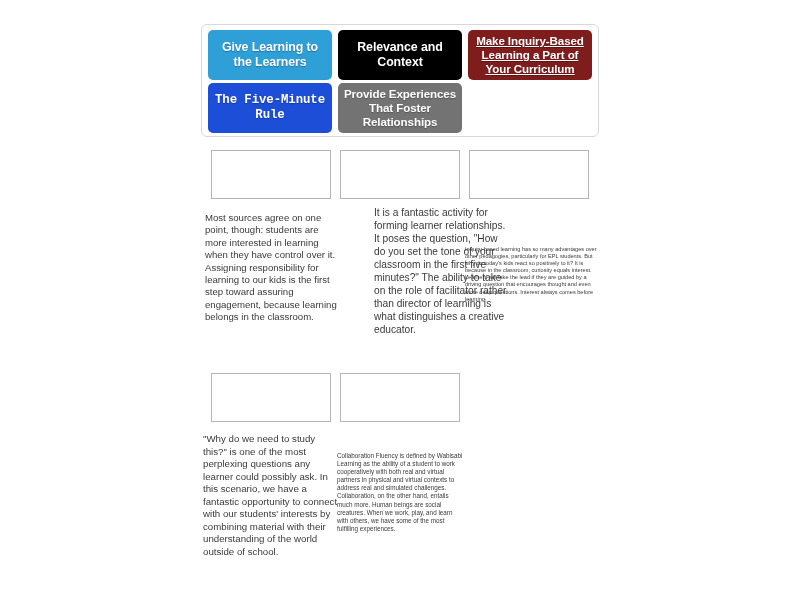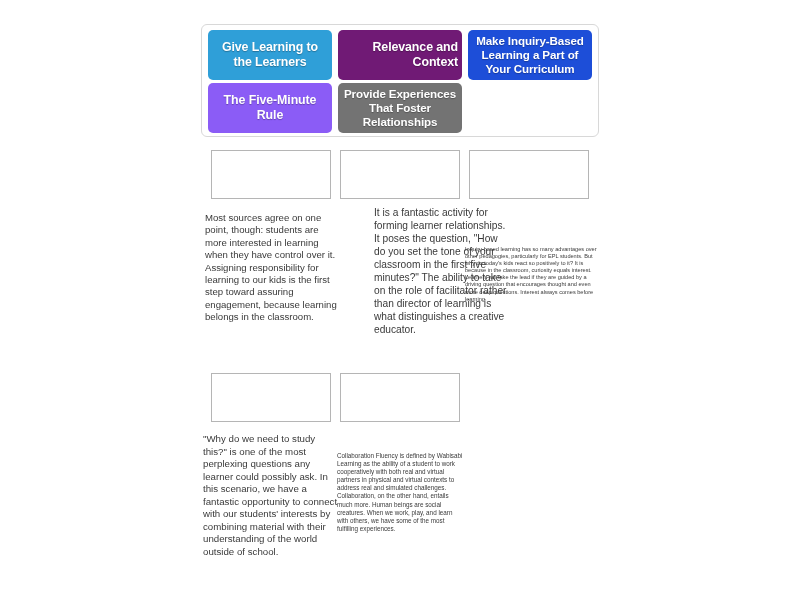--- a/index.html
+++ b/index.html
@@ -51,23 +51,23 @@
     font-weight: bold;
     font-size: 12.4px;
     line-height: 15px;
     letter-spacing: -0.1px;
     padding: 2px 4px;
     text-shadow: 0 1px 1px rgba(0,0,0,0.28);
     cursor: move;
     overflow: hidden;
   }
   .tile.blue    { background: #2f9fd8; }
-  .tile.red     { background: #701a75; text-align: right; }
-  .tile.orange  { background: #1d4ed8; }
-  .tile.green   { background: #8b5cf6; }
+  .tile.red     { background: #000000; }
+  .tile.orange  { background: #7f1d1d; text-decoration: underline; }
+  .tile.green   { background: #1d4ed8; font-family: Liberation Mono, monospace; }
   .tile.magenta { background: #737373; }
   .tile.small   { font-size: 11.6px; line-height: 14px; }
   .tile-spacer {
     width: 124px;
     height: 50px;
   }
 
   
   .dropzone {
     position: absolute;

